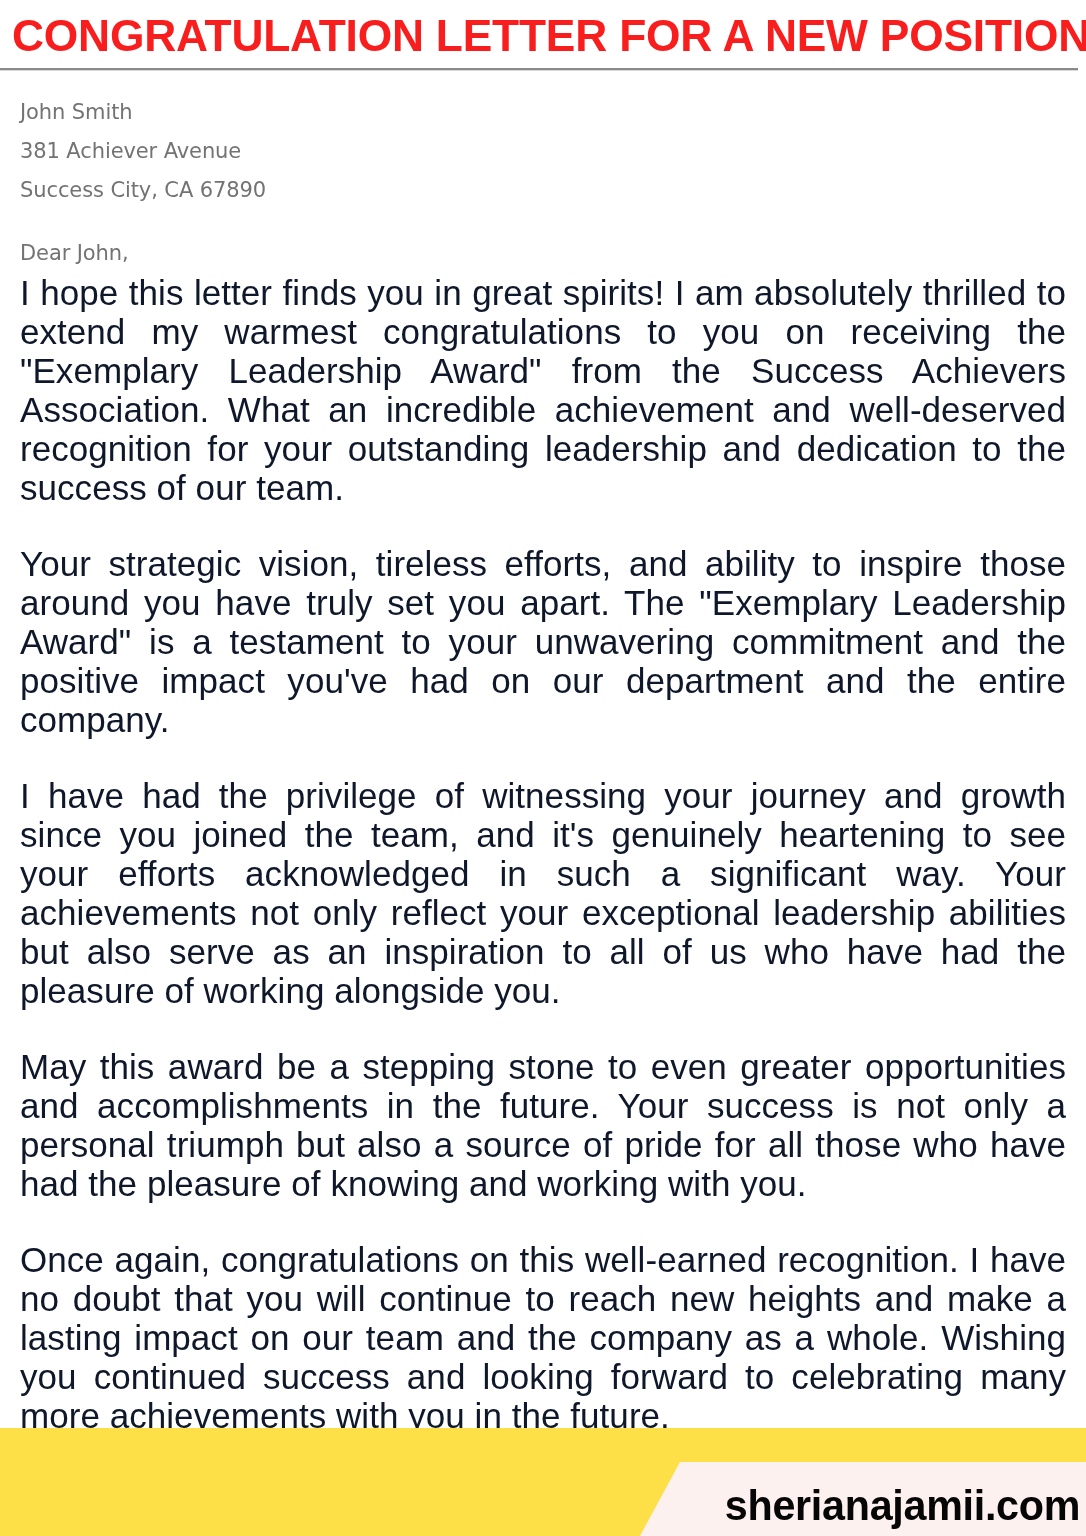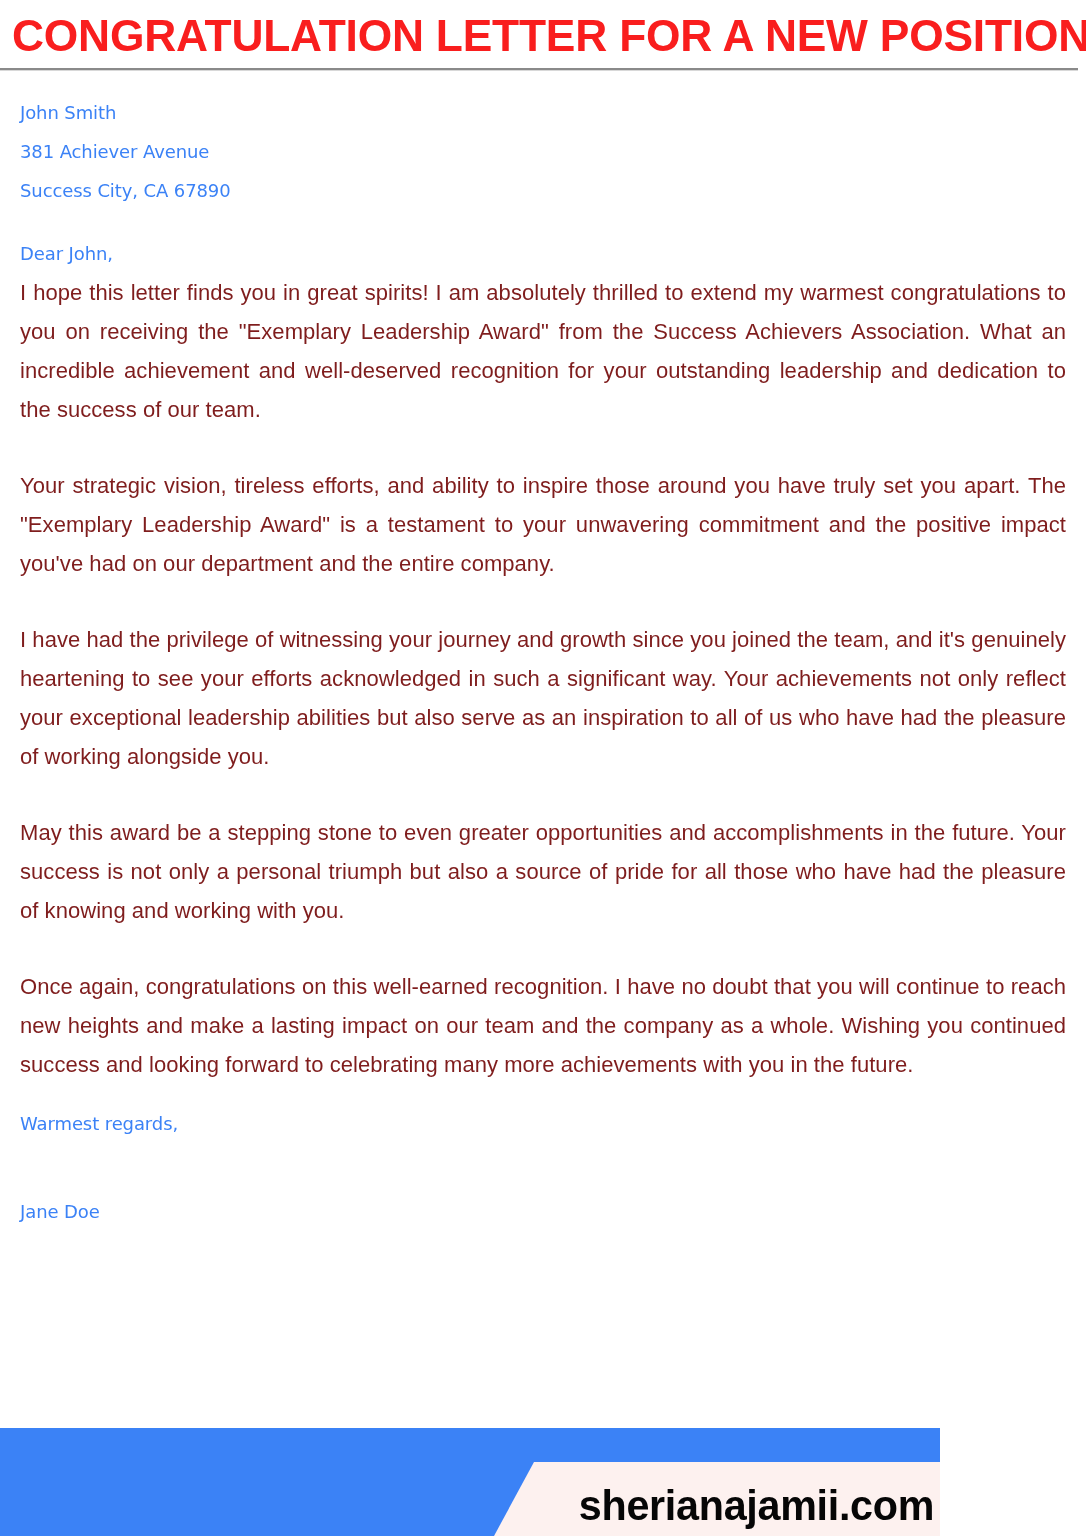--- a/index.html
+++ b/index.html
@@ -47,53 +47,53 @@
     padding: 22px 20px 0 20px;
     box-sizing: border-box;
     width: 1086px;
   }
 
   .addr-line,
   .salutation,
   .sign-off,
   .sender-name {
     font-family: "DejaVu Sans", sans-serif;
-    font-size: 18px;
+    font-size: 21px;
     line-height: 39px;
-    color: #3b82f6;
+    color: #737373;
     letter-spacing: -0.1px;
   }
 
   .addr-block { margin: 0 0 0 0; }
 
   .salutation { margin-top: 24px; }
 
   .para {
     font-family: "Liberation Sans Narrow", "Liberation Sans", sans-serif;
-    font-size: 22px;
+    font-size: 35px;
     line-height: 39px;
-    color: #7f1d1d;
+    color: #0f172a;
     text-align: justify;
     text-justify: inter-word;
     margin: 37px 0 0 0;
     letter-spacing: 0.05px;
   }
   .para:first-child { margin-top: 0; }
 
   .sign-off { margin-top: 20px; }
   .sender-name { margin-top: 49px; }
 
   
   .footer {
     position: absolute;
     left: 0;
     bottom: 0;
-    width: 940px;
+    width: 1086px;
     height: 108px;
-    background: #3b82f6;
+    background: #fde047;
     overflow: hidden;
   }
   .footer-panel {
     position: absolute;
     right: 0;
     bottom: 0;
     width: 460px;
     height: 74px;
     background: #FDF1EF;
     clip-path: polygon(54px 0, 100% 0, 100% 100%, 14px 100%);

